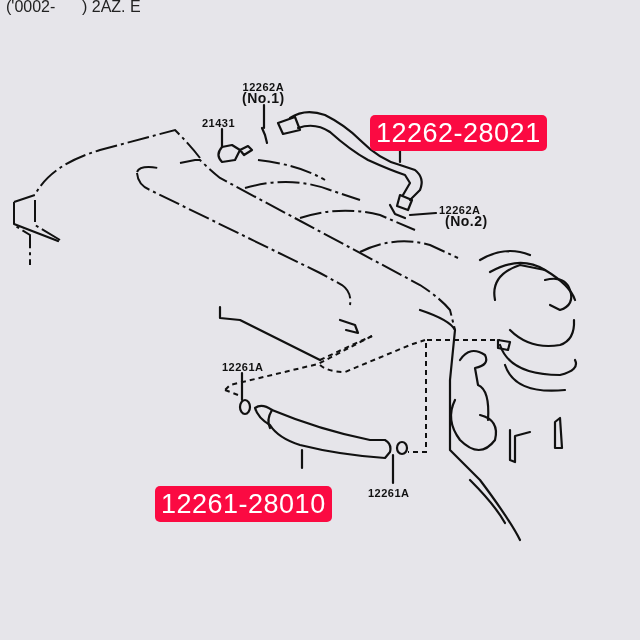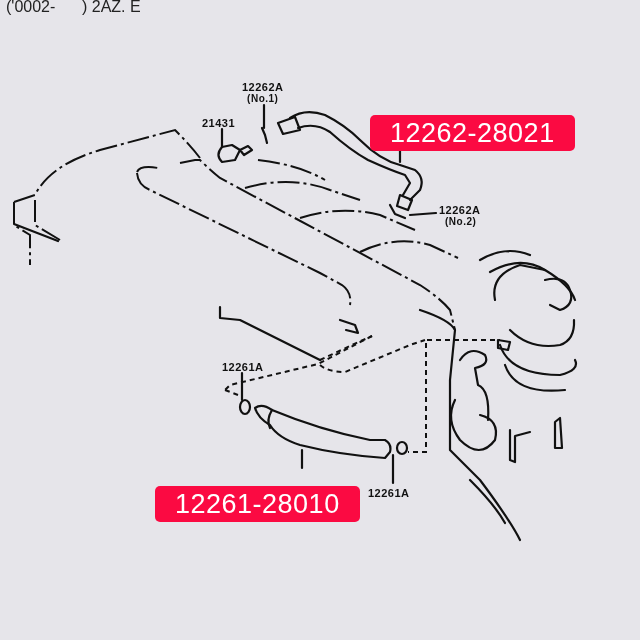--- a/index.html
+++ b/index.html
@@ -16,25 +16,25 @@
     }
     svg.drawing { position: absolute; left: 0; top: 0; }
     .ln { fill: none; stroke: #111; stroke-width: 2.2; stroke-linecap: round; stroke-linejoin: round; }
     .dash { fill: none; stroke: #111; stroke-width: 2; stroke-dasharray: 5 4; }
     .dashdot { fill: none; stroke: #111; stroke-width: 2; stroke-dasharray: 22 4 3 4; }
     .part-label {
       position: absolute; font-family: Liberation Sans, sans-serif;
       font-weight: bold; color: #111; font-size: 11px; line-height: 11px;
       white-space: nowrap; letter-spacing: 0.5px;
     }
-    .part-sub { font-size: 10px; }
+    .part-sub { font-size: 14px; }
     .callout {
       position: absolute; background: #fb0a42; color: #fff;
       border-radius: 5px; font-family: "Liberation Sans", sans-serif;
-      font-size: 27px; line-height: 36px; padding: 0 20px;
+      font-size: 27px; line-height: 36px; padding: 0 6px;
       white-space: nowrap; letter-spacing: 0.5px;
     }
   </style>
 </head>
 <body>
 
 <div class="header-text">('0002-      ) 2AZ. E</div>
 
 <svg class="drawing" width="640" height="640" viewBox="0 0 640 640">
 

